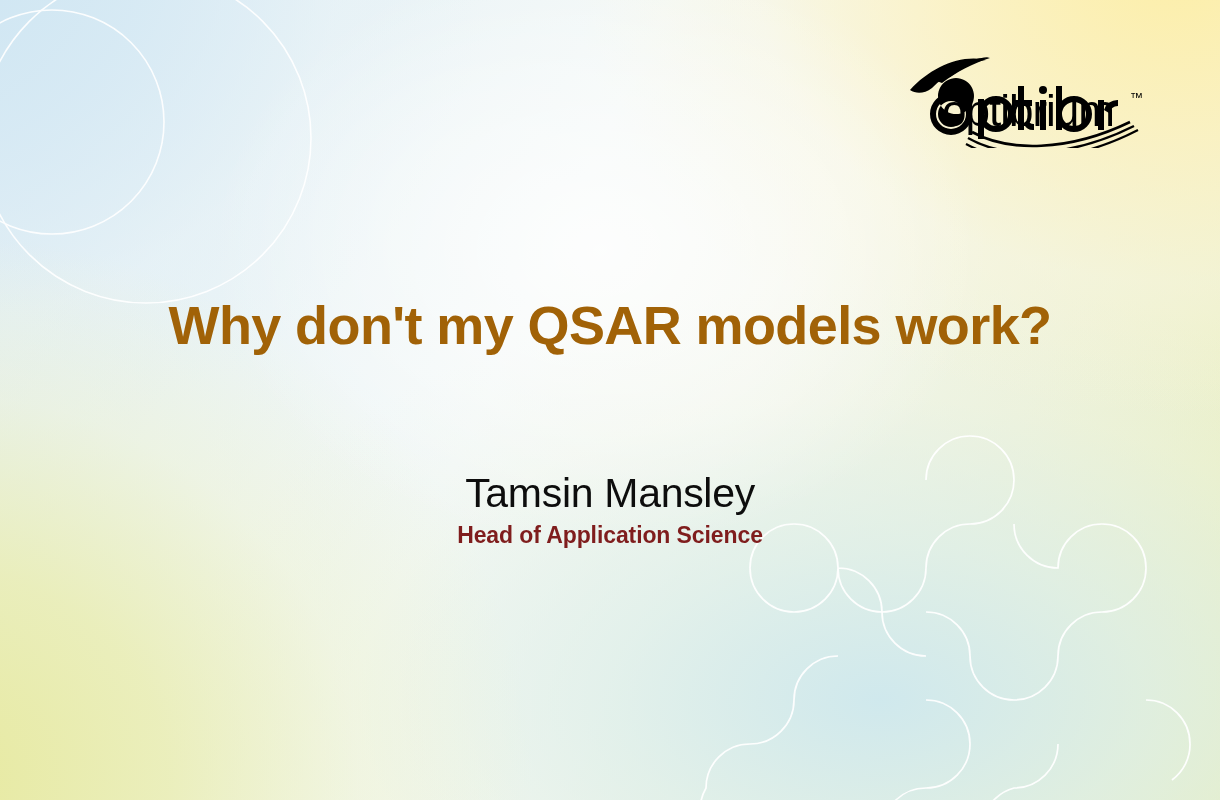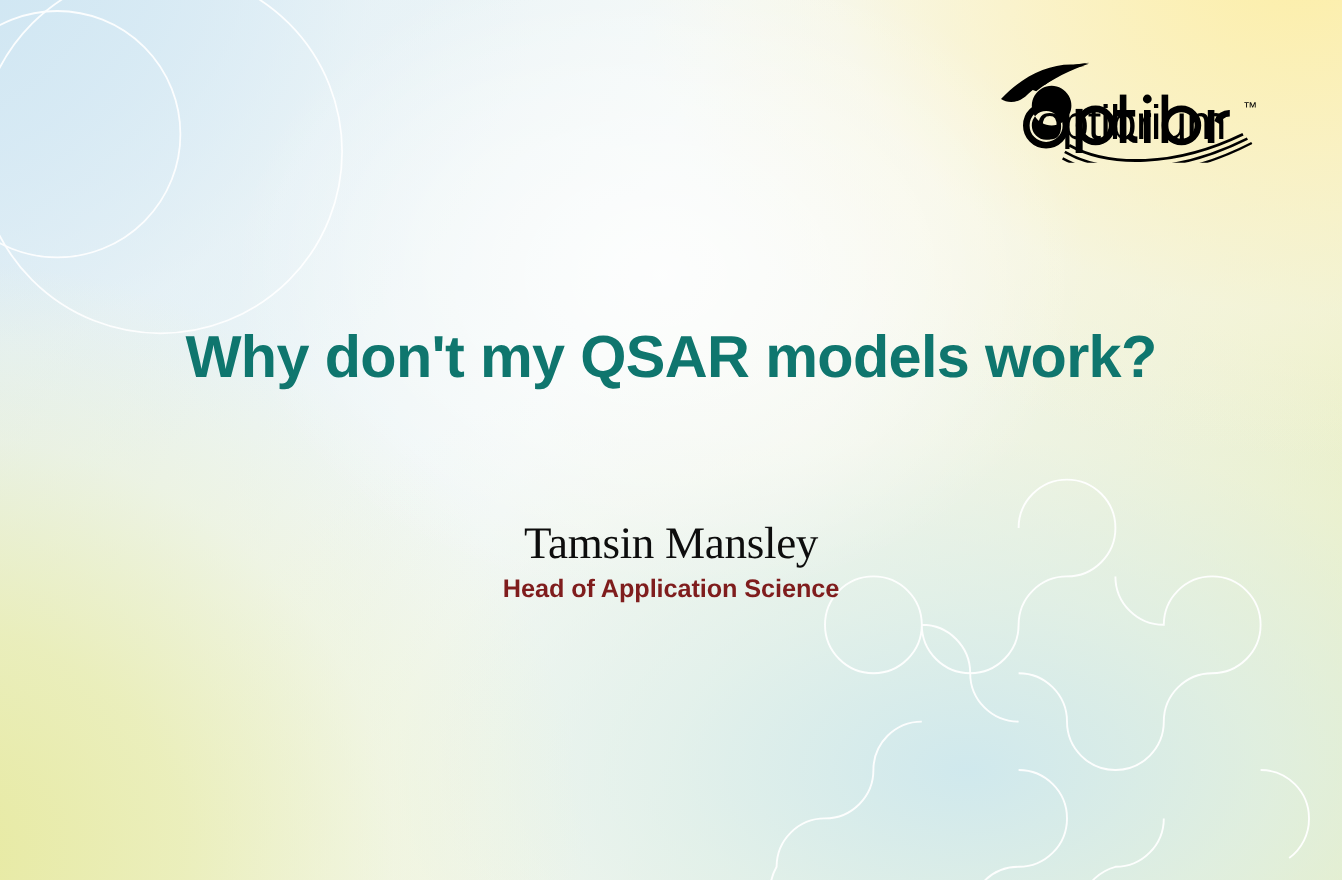--- a/index.html
+++ b/index.html
@@ -83,37 +83,36 @@
   
   .title {
     position: absolute;
     left: 0;
     top: 296px;
     width: 1220px;
     text-align: center;
     font-size: 54px;
     font-weight: bold;
     letter-spacing: -0.6px;
-    color: #0f766e;
+    color: #a16207;
     line-height: 1.1;
   }
   .byline {
     position: absolute;
     left: 0;
     top: 470px;
     width: 1220px;
     text-align: center;
   }
   .presenter-name {
     font-size: 41px;
     font-weight: normal;
     color: #0d0d0d;
     line-height: 1.15;
     letter-spacing: -0.3px;
-    font-family: Liberation Serif, serif;
   }
   .presenter-role {
     font-size: 23px;
     font-weight: bold;
     color: #7f1d1d;
     line-height: 1.2;
     margin-top: 5px;
     letter-spacing: -0.1px;
   }
 </style>

